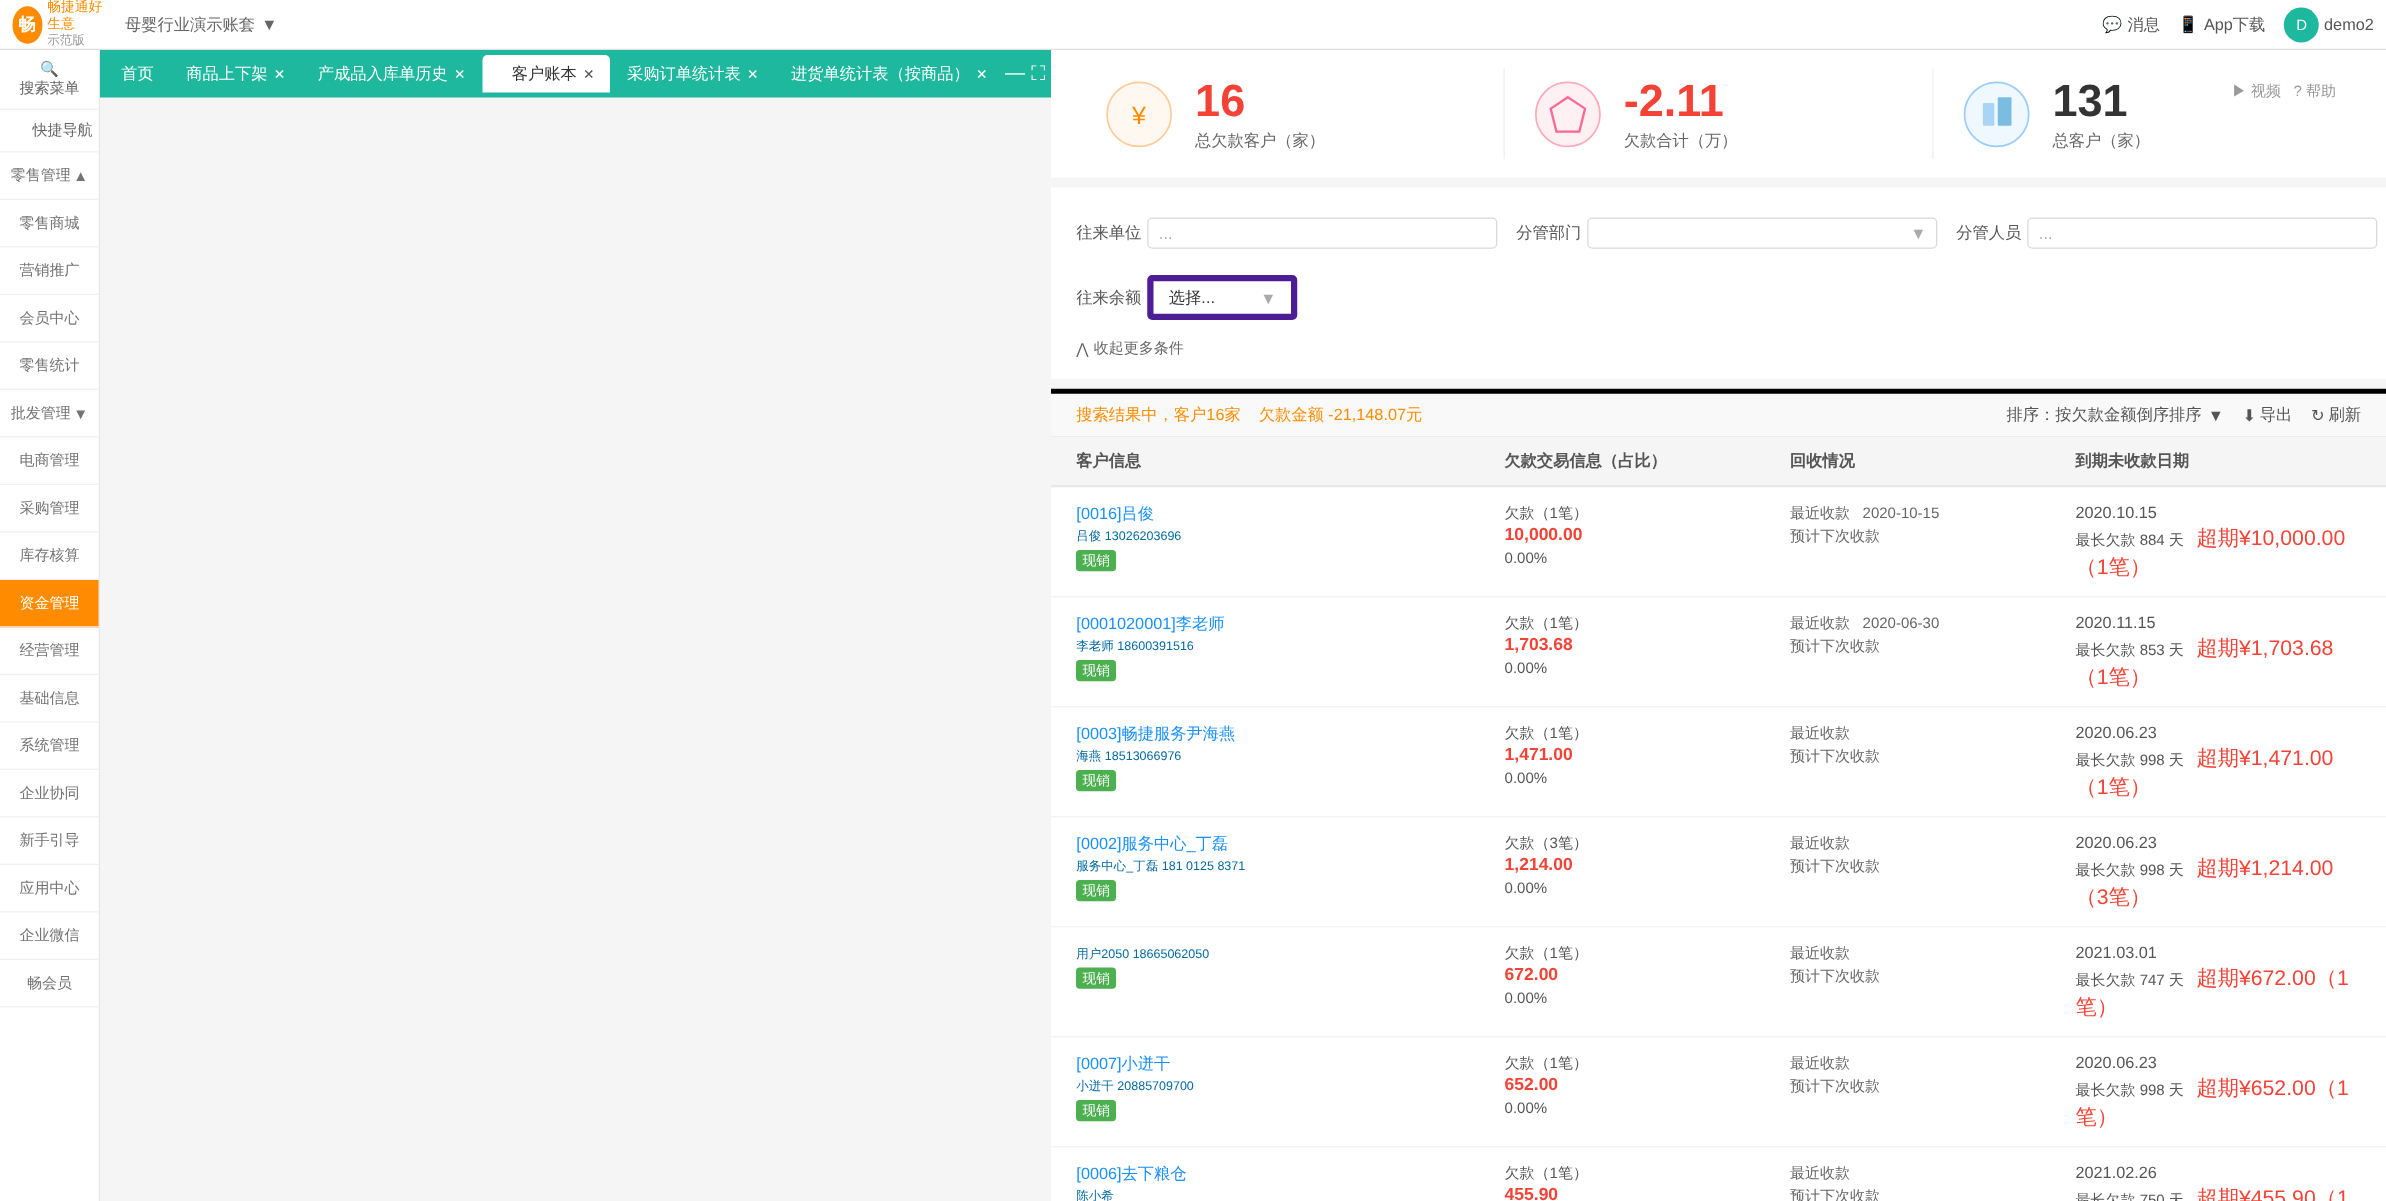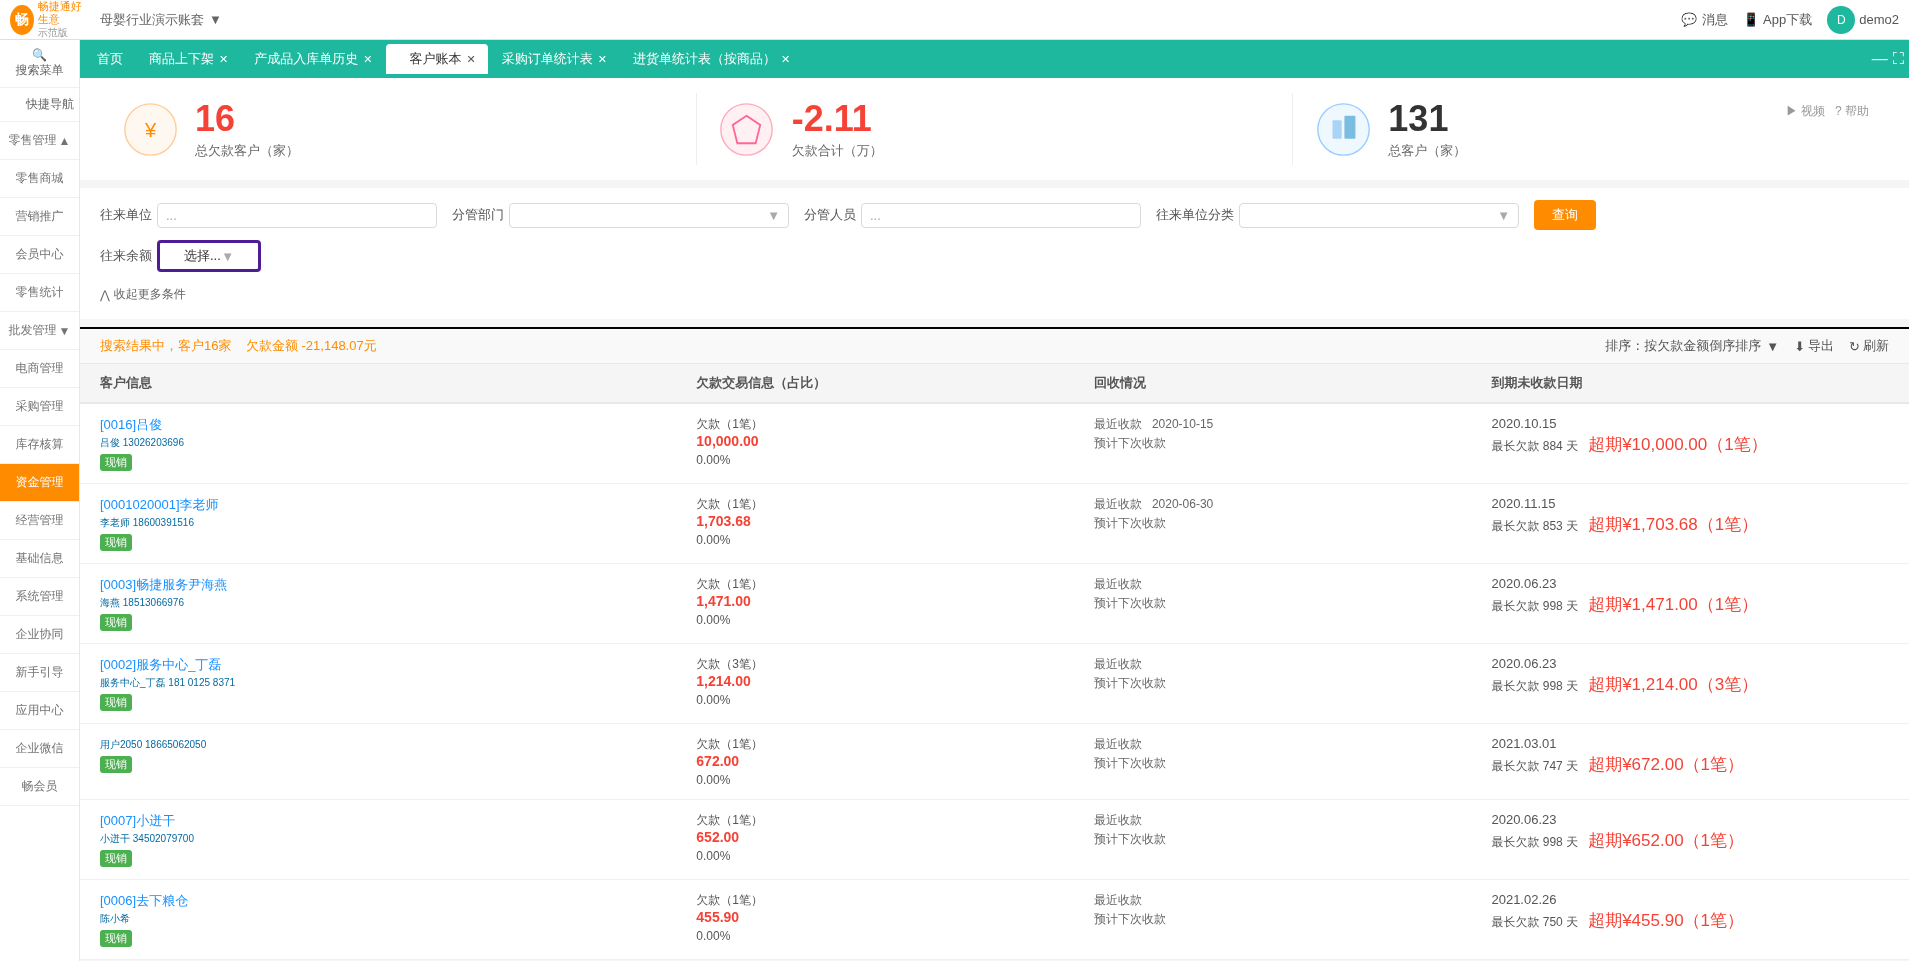--- a/index.html
+++ b/index.html
@@ -20,21 +20,21 @@
 
     
     .sidebar { width: 80px; background: #fff; border-right: 1px solid #e8e8e8; display: flex; flex-direction: column; overflow-y: auto; }
     .sidebar-search { padding: 8px 5px; text-align: center; font-size: 12px; color: #666; cursor: pointer; border-bottom: 1px solid #f0f0f0; }
     .sidebar-quick-nav { padding: 8px 5px; text-align: right; font-size: 12px; color: #666; cursor: pointer; border-bottom: 1px solid #f0f0f0; }
     .sidebar-item { padding: 10px 5px; text-align: center; font-size: 12px; color: #737373; cursor: pointer; border-bottom: 1px solid #f0f0f0; }
     .sidebar-item.active { background: #ff8c00; color: #fff; }
     .sidebar-item.has-arrow { display: flex; align-items: center; justify-content: center; gap: 2px; }
 
     
-    .content-area { flex: 1; display: flex; flex-direction: column; overflow: hidden; }
+    .content-area { flex: 1; display: flex; flex-direction: row; overflow: hidden; }
 
     
     .tab-bar { display: flex; align-items: center; background: #1db89e; height: 38px; padding: 0 5px; gap: 2px; }
     .tab-item { display: flex; align-items: center; padding: 0 12px; height: 30px; border-radius: 4px 4px 0 0; font-size: 13px; color: #fff; cursor: pointer; gap: 5px; white-space: nowrap; }
     .tab-item.active { background: #fff; color: #333; padding-left: 23px; }
     .tab-close { font-size: 11px; color: inherit; cursor: pointer; }
     .tab-item.home { background: transparent; }
     .tab-bar-right { margin-left: auto; display: flex; gap: 5px; }
     .tab-bar-btn { color: #fff; cursor: pointer; font-size: 16px; }
 
@@ -54,28 +54,28 @@
     .stat-label { font-size: 13px; color: #666; margin-top: 2px; }
     .stat-video-help { margin-left: auto; font-size: 12px; color: #999; display: flex; gap: 10px; align-self: flex-start; padding-top: 5px; }
 
     
     .filter-section { background: #fff; padding: 12px 20px; margin-bottom: 8px; }
     .filter-row { display: flex; align-items: center; gap: 15px; margin-bottom: 10px; }
     .filter-item { display: flex; align-items: center; gap: 5px; }
     .filter-label { font-size: 13px; color: #555; white-space: nowrap; }
     .filter-input { border: 1px solid #d9d9d9; border-radius: 4px; padding: 4px 8px; font-size: 13px; width: 200px; display: flex; align-items: center; justify-content: space-between; cursor: pointer; background: #fff; }
     .filter-input.wide { width: 280px; }
-    .filter-select { border: 3px solid #4c1d95; border-radius: 4px; padding: 4px 24px; font-size: 13px; width: 104px; display: flex; align-items: center; justify-content: space-between; cursor: pointer; background: #fff; }
+    .filter-select { border: 5px solid #4c1d95; border-radius: 4px; padding: 4px 12px; font-size: 13px; width: 120px; display: flex; align-items: center; justify-content: space-between; cursor: pointer; background: #fff; }
     .filter-dots { color: #aaa; }
     .filter-arrow { color: #aaa; }
     .btn-query { background: #ff8c00; color: #fff; border: none; border-radius: 4px; padding: 6px 18px; font-size: 13px; cursor: pointer; font-family: Liberation Mono, monospace; }
     .collapse-btn { margin: 0 auto; display: flex; align-items: center; gap: 4px; color: #666; font-size: 12px; cursor: pointer; padding: 4px 0; }
 
     
-    .results-bar { background: #f9f9f9; padding: 8px 20px; display: flex; align-items: center; justify-content: space-between; border-top: 2px solid #000000; border-bottom: 1px solid #e8e8e8; }
+    .results-bar { background: #f9f9f9; padding: 8px 20px; display: flex; align-items: center; justify-content: space-between; border-top: 4px solid #000000; border-bottom: 1px solid #e8e8e8; }
     .results-info { font-size: 13px; color: #555; }
     .results-info span { color: #ff8c00; }
     .results-actions { display: flex; align-items: center; gap: 15px; font-size: 13px; color: #555; }
     .results-sort { display: flex; align-items: center; gap: 5px; }
 
     
     .data-table { width: 100%; background: #fff; }
     .table-header { display: grid; grid-template-columns: 3fr 2fr 2fr 2fr; padding: 10px 20px; background: #f5f5f5; border-bottom: 2px solid #e8e8e8; font-weight: bold; font-size: 13px; color: #555; }
     .table-row { display: grid; grid-template-columns: 3fr 2fr 2fr 2fr; padding: 12px 20px; border-bottom: 1px solid #f0f0f0; background: #fff; }
     .customer-name { color: #1890ff; cursor: pointer; font-size: 13px; }
@@ -445,21 +445,21 @@
           </div>
           <div>
             <div class="due-date">2021.03.01</div>
             <div class="overdue-days">最长欠款 747 天 &nbsp; <span class="overdue-link">超期¥672.00（1笔）</span></div>
           </div>
         </div>
 
         <div class="table-row">
           <div>
             <div class="customer-name">[0007]小迸干</div>
-            <div class="customer-sub">小迸干 34502079700</div>
+            <div class="customer-sub">小迸干 20885709700</div>
             <span class="tag-xian">现销</span>
           </div>
           <div>
             <div class="debt-count">欠款（1笔）</div>
             <div class="debt-amount">652.00</div>
             <div class="debt-percent">0.00%</div>
           </div>
           <div>
             <div class="collection-date">最近收款</div>
             <div class="collection-sub">预计下次收款</div>

